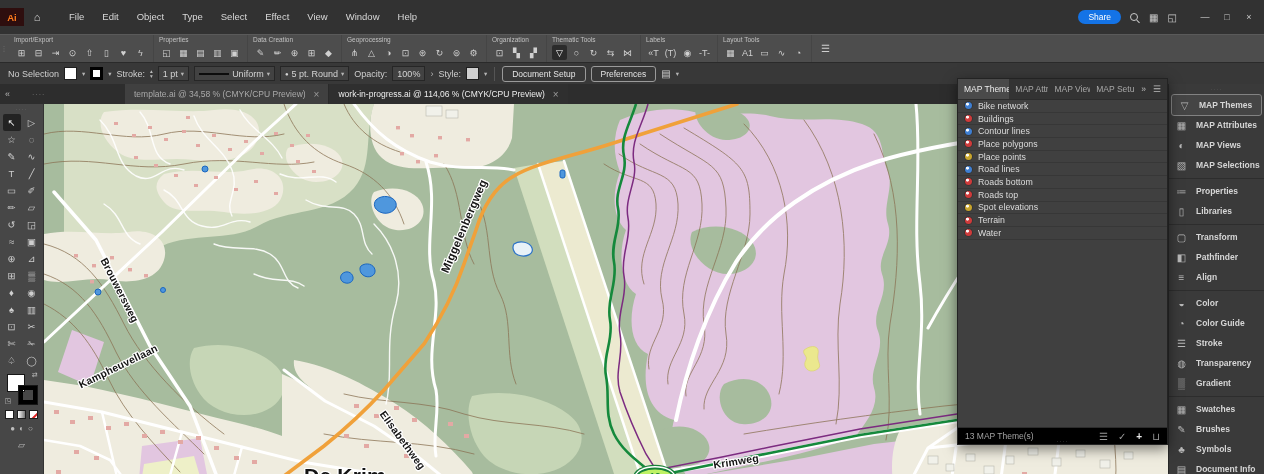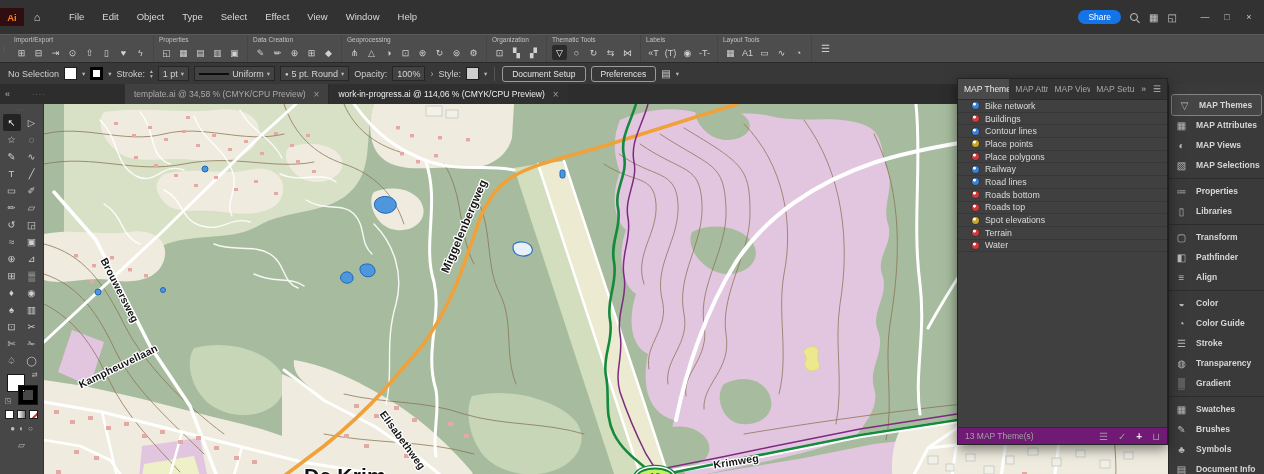--- a/index.html
+++ b/index.html
@@ -86,26 +86,26 @@
     display:flex;align-items:center;justify-content:center;transform:translate(-50%,-50%)}
 
   
   .float-panel{position:absolute;left:957px;top:78px;width:211px;height:367px;background:#3e3e3e;border:1px solid #232323;
     box-shadow:0 4px 12px rgba(0,0,0,.5);display:flex;flex-direction:column;z-index:6}
   .fp-tabs{flex:0 0 20px;background:#333;display:flex;align-items:stretch;font-size:8.5px;color:#a8a8a8}
   .fp-tab{padding:0 6px;display:flex;align-items:center;white-space:nowrap;overflow:hidden}
   .fp-tab.active{background:#4a4a4a;color:#ececec}
   .fp-tabs-right{margin-left:auto;display:flex;align-items:center;gap:7px;padding:0 6px;color:#bdbdbd}
   .fp-list{background:#404040;border-top:1px solid #2c2c2c}
-  .theme-row{height:12.7px;display:flex;align-items:center;gap:6px;padding:0 14px;border-bottom:1px solid #373737;font-size:8.8px;color:#dcdcdc}
+  .theme-row{height:12.7px;display:flex;align-items:center;gap:6px;padding:0 7px;border-bottom:1px solid #373737;font-size:8.8px;color:#dcdcdc}
   .theme-dot{flex:0 0 7px;width:7px;height:7px;border-radius:50%;
     background-image:radial-gradient(circle at 35% 30%,rgba(255,255,255,.95) 0,rgba(255,255,255,.95) 1.1px,rgba(255,255,255,0) 1.9px);
     box-shadow:0 0 0 .5px rgba(0,0,0,.35)}
   .fp-fill{flex:1;background:#404040}
-  .fp-status{flex:0 0 17px;background:#701a75;border-top:1px solid #2c2c2c;display:flex;align-items:center;font-size:8.5px;color:#a2a2a2;padding:0 7px}
+  .fp-status{flex:0 0 17px;background:#000000;border-top:1px solid #2c2c2c;display:flex;align-items:center;font-size:8.5px;color:#a2a2a2;padding:0 7px}
   .fp-actions{margin-left:auto;display:flex;gap:10px;color:#9a9a9a;font-size:10px;align-items:center}
   .fp-actions .add{color:#eaeaea;font-weight:700}
   .fp-dots{position:absolute;bottom:0;left:50%;transform:translateX(-50%);color:#6a6a6a;font-size:6px;letter-spacing:1px;line-height:5px}
 
   
   .dock{width:96px;background:#3a3a3a;border-left:1px solid #282828;display:flex;flex-direction:column;padding-top:1px;overflow:hidden}
   .dock-grip{text-align:center;color:#666;font-size:6px;line-height:8px;letter-spacing:1px}
   .dock-group{padding:2px 0 3px;border-bottom:1px solid #2d2d2d}
   .dock-item{height:20px;display:flex;align-items:center;gap:7px;padding:0 5px;color:#d6d6d6;font-weight:600;font-size:8.5px;white-space:nowrap}
   .dock-ic{flex:0 0 15px;text-align:center;color:#b8b8b8;font-size:10px;font-weight:400}
@@ -729,30 +729,26 @@
         </div>
         <div class="theme-row">
           <span class="theme-dot" style="background-color: rgb(207, 59, 59);"></span>
           <span>Buildings</span>
         </div>
         <div class="theme-row">
           <span class="theme-dot" style="background-color: rgb(63, 127, 210);"></span>
           <span>Contour lines</span>
         </div>
         <div class="theme-row">
+          <span class="theme-dot" style="background-color: rgb(207, 59, 59);"></span>
+          <span>Place polygons</span>
+        </div>
+        <div class="theme-row">
           <span class="theme-dot" style="background-color: rgb(201, 165, 45);"></span>
           <span>Place points</span>
-        </div>
-        <div class="theme-row">
-          <span class="theme-dot" style="background-color: rgb(207, 59, 59);"></span>
-          <span>Place polygons</span>
-        </div>
-        <div class="theme-row">
-          <span class="theme-dot" style="background-color: rgb(63, 127, 210);"></span>
-          <span>Railway</span>
         </div>
         <div class="theme-row">
           <span class="theme-dot" style="background-color: rgb(63, 127, 210);"></span>
           <span>Road lines</span>
         </div>
         <div class="theme-row">
           <span class="theme-dot" style="background-color: rgb(207, 59, 59);"></span>
           <span>Roads bottom</span>
         </div>
         <div class="theme-row">

